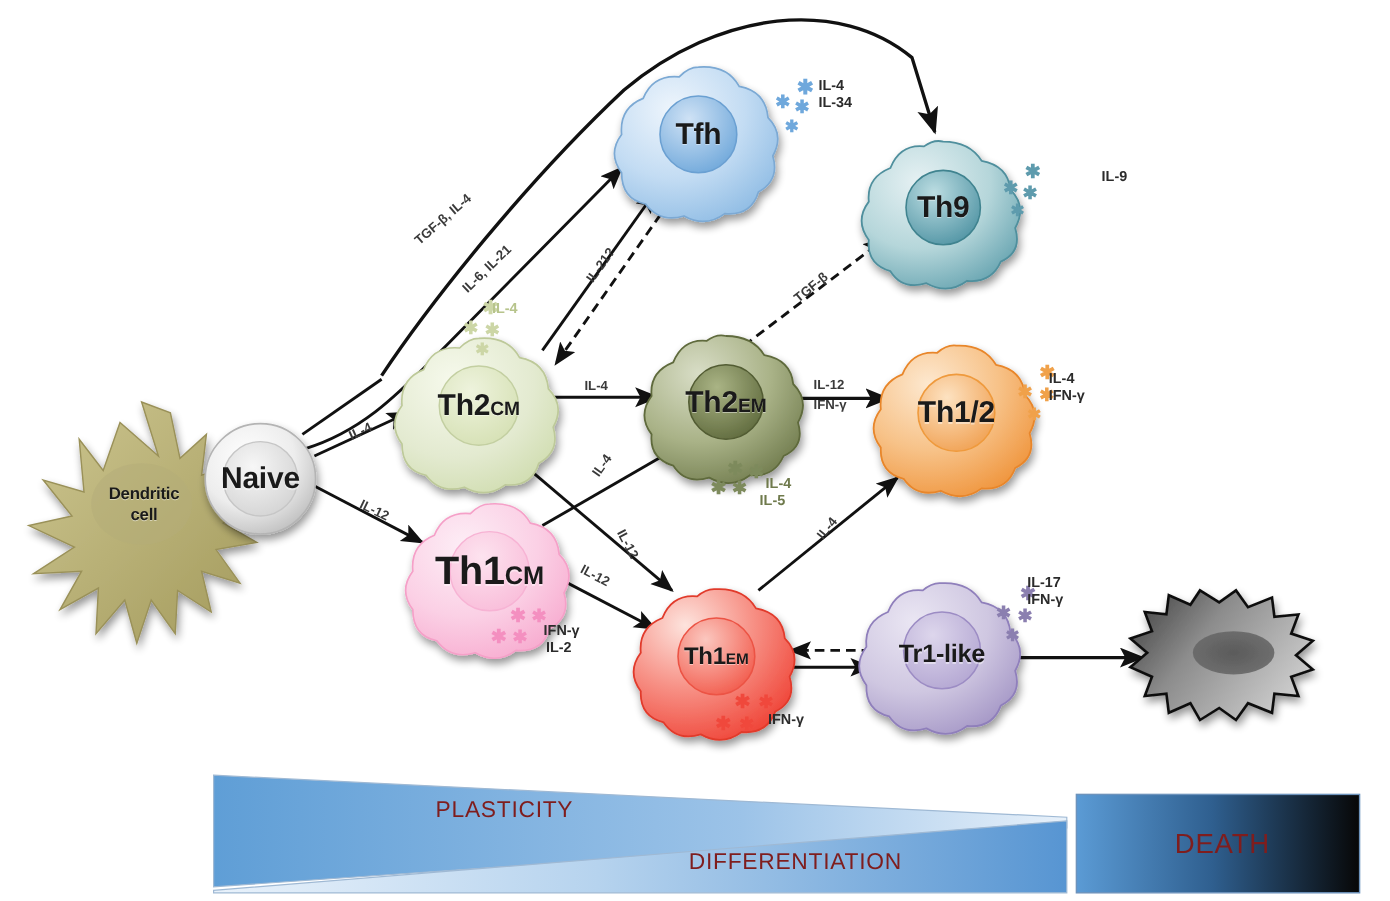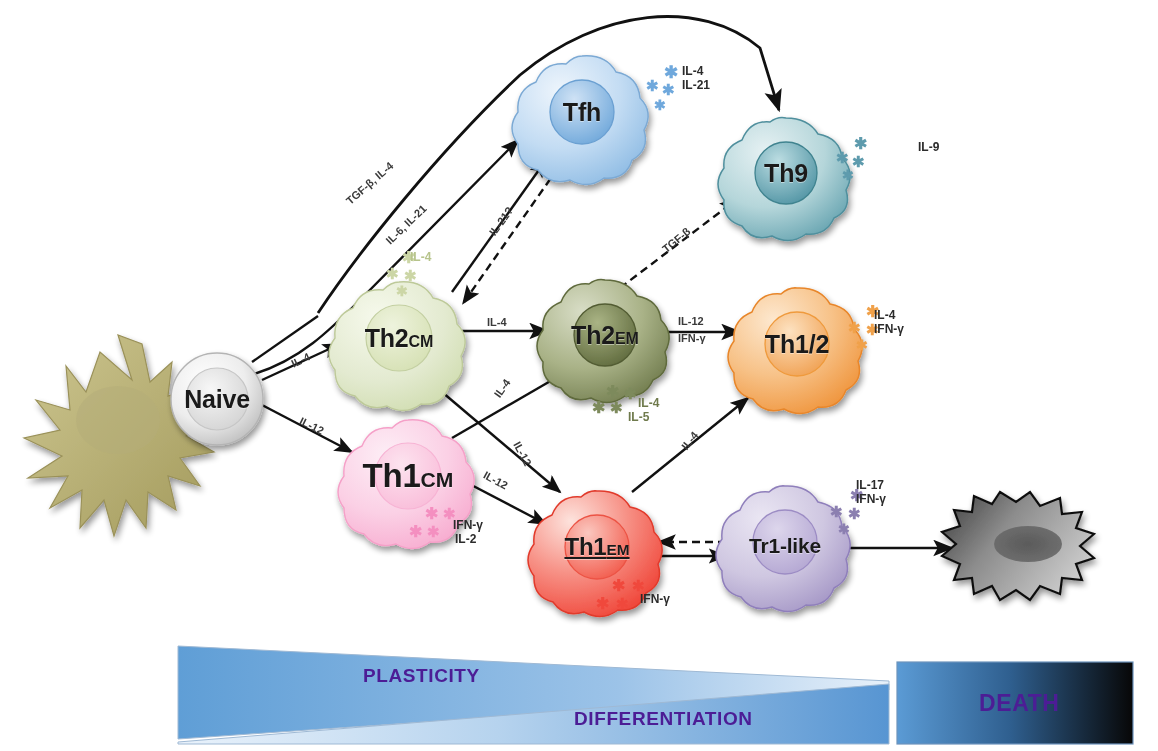--- a/index.html
+++ b/index.html
@@ -16,21 +16,21 @@
   
   .stars{position:absolute;z-index:6;pointer-events:none;}
   .stars .st{position:absolute;font-weight:bold;line-height:1;}
   .cyto-txt{position:absolute;z-index:7;font-weight:bold;line-height:1.18;white-space:nowrap;color:#2b2b2b;}
 
   
   .elabel{position:absolute;z-index:8;font-weight:bold;color:#3a3a3a;white-space:nowrap;line-height:1.2;}
 
   
   #bars{position:absolute;left:0;top:0;width:1158px;height:751px;}
-  .bartxt{position:absolute;z-index:9;font-weight:bold;color:#4c1d95;letter-spacing:.6px;white-space:nowrap;}
+  .bartxt{position:absolute;z-index:9;font-weight:normal;color:#7f1d1d;letter-spacing:.6px;white-space:nowrap;}
 </style>
 </head>
 <body>
 
 <div id="stage">
 
   <svg id="svg-layer" viewBox="0 0 1158 751">
     <defs>
       <marker id="ah" markerWidth="9" markerHeight="9" refX="7.2" refY="3.2" orient="auto" markerUnits="strokeWidth">
         <path d="M0,0 L8,3.2 L0,6.4 L1.7,3.2 z" fill="#111"></path>
@@ -291,20 +291,26 @@
     </g>
 
     <g filter="url(#softshadow)">
       <path d="M1000,492 l16,10 l14,-10 l10,14 l20,-8 l2,16 l20,-2 l-6,16 l18,6 l-14,12 l14,12 l-18,6
                l6,16 l-20,-2 l-2,16 l-20,-8 l-10,14 l-14,-10 l-16,10 l-8,-14 l-18,8 l-2,-16 l-18,2 l6,-16
                l-18,-8 l14,-12 l-14,-12 l18,-6 l-6,-16 l18,2 l2,-16 l18,8 z" fill="url(#g-dead)" stroke="#111" stroke-width="2.2"></path>
       <ellipse cx="1028" cy="544" rx="34" ry="18" fill="url(#g-dead-n)" opacity=".95"></ellipse>
     </g>
   </svg>
 
+  <div class="cell" style="left:72px;top:392px;width:96px;height:56px;">
+    <div class="lbl" style="font-size:14px;text-align:center;line-height:1.25;">
+      <div>Dendritic</div>
+      <div>cell</div>
+    </div>
+  </div>
 
   <div class="cell" style="left:171px;top:375px;width:92px;height:48px;">
     <div class="lbl" style="font-size:25px;">Naive</div>
   </div>
 
   <div class="cell" style="left:536px;top:88px;width:92px;height:48px;">
     <div class="lbl" style="font-size:25px;">Tfh</div>
   </div>
 
   <div class="cell" style="left:740px;top:149px;width:92px;height:48px;">
@@ -327,38 +333,38 @@
     <div class="lbl" style="font-size:25px;">Th1/2</div>
   </div>
 
   <div class="cell" style="left:354px;top:452px;width:108px;height:48px;">
     <div class="lbl" style="font-size:33px;">
       <span>Th1</span><span class="sub">CM</span>
     </div>
   </div>
 
   <div class="cell" style="left:543px;top:523px;width:108px;height:48px;">
-    <div class="lbl" style="font-size:24px;text-decoration:underline;">
+    <div class="lbl" style="font-size:20px;">
       <span>Th1</span><span class="sub">EM</span>
     </div>
   </div>
 
   <div class="cell" style="left:726px;top:522px;width:118px;height:48px;">
     <div class="lbl" style="font-size:21px;text-align:center;">Tr1-like</div>
   </div>
 
   <div class="stars" style="left:646px;top:64px;width:46px;height:52px;color:#6fa8dc;">
     <span class="st" style="left:18px;top:0;font-size:17px;">✱</span>
     <span class="st" style="left:0;top:14px;font-size:15px;">✱</span>
     <span class="st" style="left:16px;top:18px;font-size:15px;">✱</span>
     <span class="st" style="left:8px;top:34px;font-size:14px;">✱</span>
   </div>
   <div class="cyto-txt" style="left:682px;top:64px;font-size:12px;">
     <div>IL-4</div>
-    <div>IL-21</div>
+    <div>IL-34</div>
   </div>
 
   <div class="stars" style="left:836px;top:136px;width:44px;height:50px;color:#5e9bad;">
     <span class="st" style="left:18px;top:0;font-size:16px;">✱</span>
     <span class="st" style="left:0;top:14px;font-size:15px;">✱</span>
     <span class="st" style="left:16px;top:18px;font-size:15px;">✱</span>
     <span class="st" style="left:6px;top:32px;font-size:14px;">✱</span>
   </div>
   <div class="cyto-txt" style="left:872px;top:140px;font-size:12px;padding-left:46px;">
     <div>IL-9</div>
@@ -375,21 +381,21 @@
   </div>
 
   <div class="stars" style="left:592px;top:384px;width:50px;height:34px;color:#7d8a5c;">
     <span class="st" style="left:14px;top:0;font-size:16px;">✱</span>
     <span class="st" style="left:32px;top:2px;font-size:15px;">✱</span>
     <span class="st" style="left:0;top:16px;font-size:16px;">✱</span>
     <span class="st" style="left:18px;top:16px;font-size:15px;">✱</span>
   </div>
   <div class="cyto-txt" style="left:638px;top:396px;font-size:12px;color:#6f7a4c;">
     <div>IL-4</div>
-    <div style="margin-left:-10px;">IL-5</div>
+    <div style="margin-left:-10px;text-align:center;">IL-5</div>
   </div>
 
   <div class="stars" style="left:846px;top:304px;width:44px;height:52px;color:#f0a14a;">
     <span class="st" style="left:20px;top:0;font-size:16px;">✱</span>
     <span class="st" style="left:2px;top:16px;font-size:15px;">✱</span>
     <span class="st" style="left:20px;top:18px;font-size:15px;">✱</span>
     <span class="st" style="left:10px;top:34px;font-size:14px;">✱</span>
   </div>
   <div class="cyto-txt" style="left:874px;top:308px;font-size:12px;">
     <div>IL-4</div>

